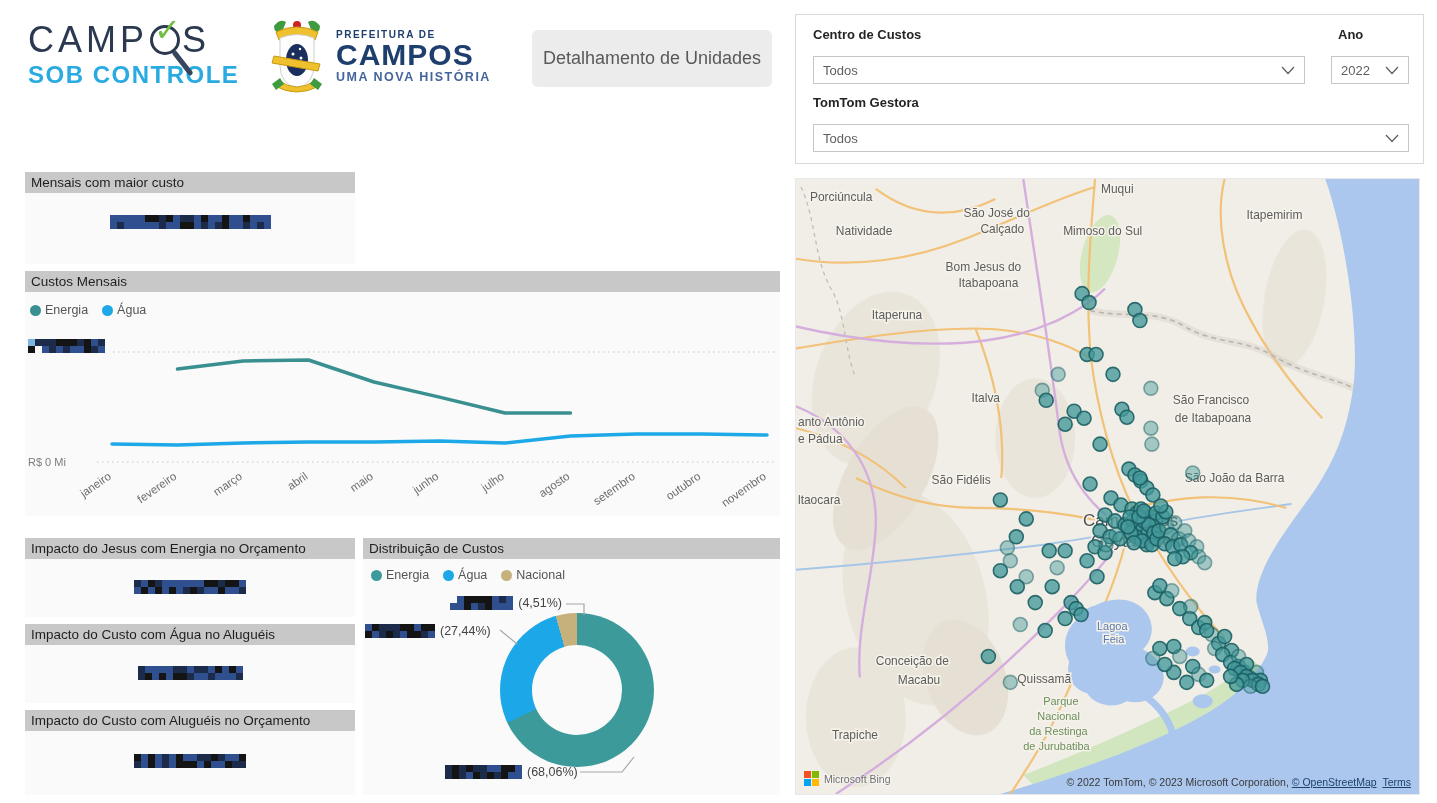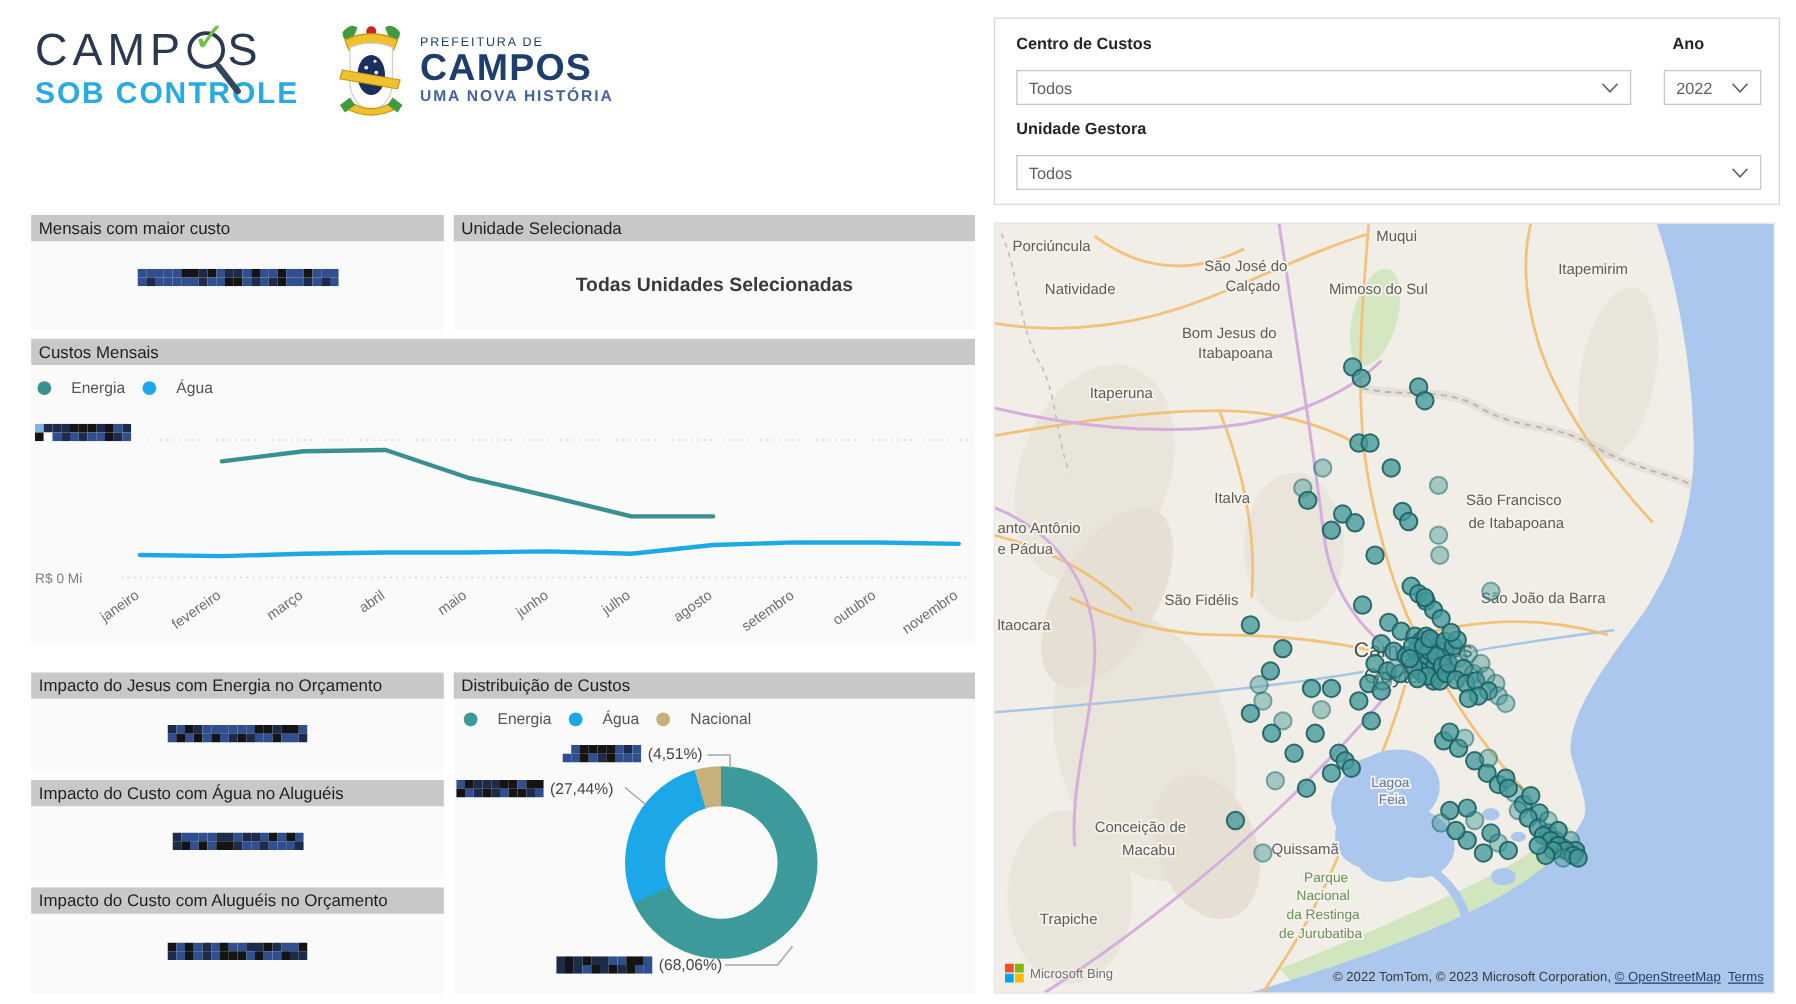--- a/index.html
+++ b/index.html
@@ -14,21 +14,21 @@
              color:#2b3950; font-weight:400; line-height:40px; }
   .mag { position:relative; display:inline-block; width:30px; height:30px;
          border:3.5px solid #2b3950; border-radius:50%; margin:0 2px; }
   .mag .chk { position:absolute; left:1px; top:-14px; color:#72bf44; font-size:32px;
               font-weight:bold; line-height:32px; }
   .mag .handle { position:absolute; width:5px; height:30px; background:#37465f;
                  border-radius:3px; right:-8px; bottom:-26px; transform:rotate(-38deg); }
   .logo-l2 { font-size:24px; font-weight:800; color:#29abe2; letter-spacing:1.5px; margin-top:1px; }
 
   #logo-pref { left:268px; top:18px; display:flex; gap:10px; align-items:center; }
-  .pref-small { font-size:10px; font-weight:normal; color:#1e3f6e; letter-spacing:1.5px; }
+  .pref-small { font-size:10px; font-weight:bold; color:#1e3f6e; letter-spacing:1.5px; }
   .pref-name  { font-size:30px; font-weight:800; color:#1e3f6e; letter-spacing:1px; line-height:30px; }
   .pref-tag   { font-size:12.5px; font-weight:600; color:#44659c; letter-spacing:1.5px; }
 
   #title-btn { left:532px; top:30px; width:240px; height:57px; background:#ececec;
                border-radius:6px; display:flex; align-items:center; justify-content:center;
                font-size:18px; color:#595959; }
 
   
   #filter-panel { left:795px; top:14px; width:629px; height:150px;
                   border:1px solid #d9d9d9; background:#fff; }
@@ -44,21 +44,21 @@
   .center-val { position:absolute; left:0; right:0; display:flex; justify-content:center; }
   .sel-val { position:absolute; left:0; right:0; top:21px; bottom:0; display:flex;
              align-items:center; justify-content:center; font-size:15.5px; font-weight:600; color:#3a3a3a; }
 
   .mosaic { display:flex; flex-wrap:wrap; overflow:hidden; height:14px; image-rendering:pixelated; }
   .mosaic span { width:7px; height:7px; display:block; }
 
   
   .legend { position:absolute; display:flex; gap:14px; align-items:center;
             font-size:12.5px; color:#555; }
-  .legend .li { display:flex; align-items:center; gap:16px; }
+  .legend .li { display:flex; align-items:center; gap:4px; }
   .legend .dot { width:11px; height:11px; border-radius:50%; }
 
   
   #donut { position:absolute; width:154px; height:154px; border-radius:50%; }
   #donut::after { content:""; position:absolute; left:32px; top:32px; width:90px; height:90px;
                   border-radius:50%; background:#fafafa; }
   .callout { position:absolute; display:flex; gap:5px; align-items:center;
              font-size:12.5px; color:#444; white-space:nowrap; }
 
   
@@ -106,37 +106,38 @@
       <path d="M4 66 l8 -6 4 6 -8 6z" fill="#3f9b3f"></path>
         <path d="M54 66 l-8 -6 -4 6 8 6z" fill="#3f9b3f"></path>
     </svg>
     <div>
       <div class="pref-small">PREFEITURA DE</div>
       <div class="pref-name">CAMPOS</div>
       <div class="pref-tag">UMA NOVA HISTÓRIA</div>
     </div>
   </div>
 
+  <div class="abs" id="title-btn">Detalhamento de Unidades</div>
 
   <div class="abs" id="filter-panel">
     <div class="flt-label" style="left:17px; top:12px;">Centro de Custos</div>
     <div class="dd" style="left:17px; top:41px; width:492px;">
       <span>Todos</span>
       <svg width="14" height="9">
           <path d="M1 1 L7 7.5 L13 1" stroke="#605e5c" stroke-width="1.2" fill="none"></path>
         </svg>
     </div>
     <div class="flt-label" style="left:542px; top:12px;">Ano</div>
     <div class="dd" style="left:535px; top:41px; width:78px;">
       <span>2022</span>
       <svg width="14" height="9">
           <path d="M1 1 L7 7.5 L13 1" stroke="#605e5c" stroke-width="1.2" fill="none"></path>
         </svg>
     </div>
-    <div class="flt-label" style="left:17px; top:80px;">Unidade Gestora</div>
+    <div class="flt-label" style="left:17px; top:80px;">TomTom Gestora</div>
     <div class="dd" style="left:17px; top:109px; width:596px;">
       <span>Todos</span>
       <svg width="14" height="9">
           <path d="M1 1 L7 7.5 L13 1" stroke="#605e5c" stroke-width="1.2" fill="none"></path>
         </svg>
     </div>
   </div>
 
   <div class="card" style="left:25px; top:172px; width:330px; height:92px;">
     <div class="card-hd">Mensais com maior custo</div>
@@ -185,24 +186,20 @@
           <span style="background:#2f4f8f"></span>
           <span style="background:#2f4f8f"></span>
           <span style="background:#1c2b4a"></span>
           <span style="background:#2f4f8f"></span>
           <span style="background:#1c2b4a"></span>
           <span style="background:#2f4f8f"></span>
         </div>
     </div>
   </div>
 
-  <div class="card" style="left:363px; top:172px; width:417px; height:92px;">
-    <div class="card-hd">Unidade Selecionada</div>
-    <div class="sel-val">Todas Unidades Selecionadas</div>
-  </div>
 
   <div class="card" style="left:25px; top:271px; width:755px; height:245px;">
     <div class="card-hd">Custos Mensais</div>
     <div class="legend" style="left:5px; top:32px;">
       <div class="li">
           <span class="dot" id="ld0" style="background: rgb(58, 143, 144);"></span>
           <span>Energia</span>
         </div>
       <div class="li">
           <span class="dot" id="ld1" style="background: rgb(29, 169, 232);"></span>

